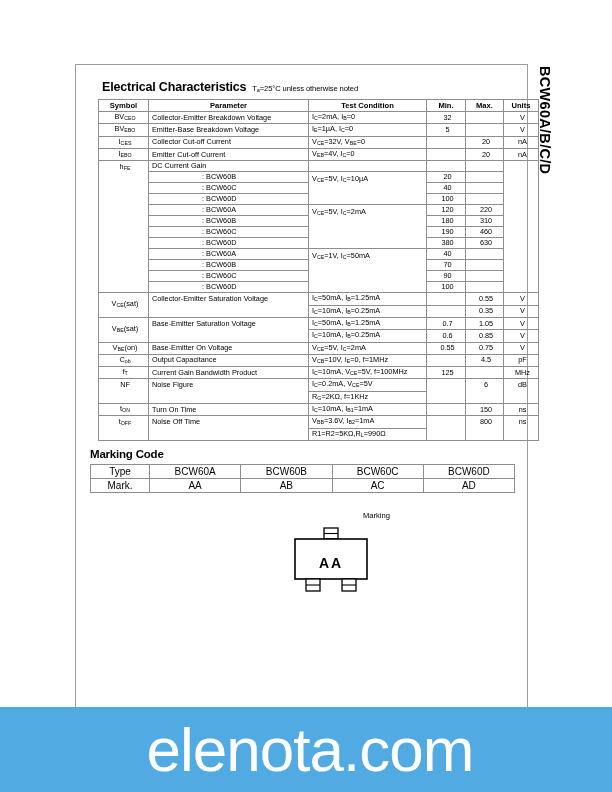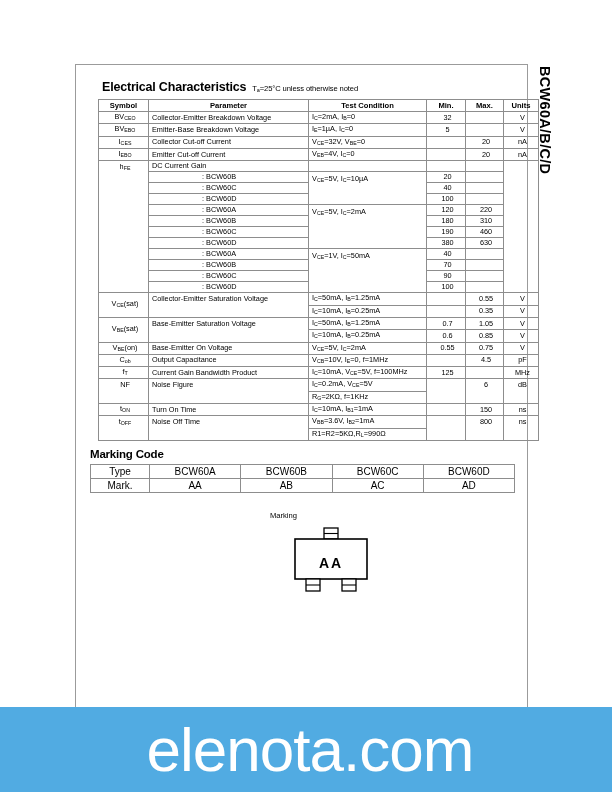--- a/index.html
+++ b/index.html
@@ -125,20 +125,21 @@
   
   #marking-wrap {
     position: absolute;
     left: 180px; top: 434px;
     width: 120px; height: 95px;
   }
   #marking-label {
     font-size: 7.6px;
     color: #000;
     margin-left: 0;
+    text-align: right;
   }
 
   
   .footer-txt {
     position: absolute;
     font-size: 5.2px;
     color: #8fc4e6;
     white-space: nowrap;
   }
   #footer-left  { left: 96px; top: 717px; }

